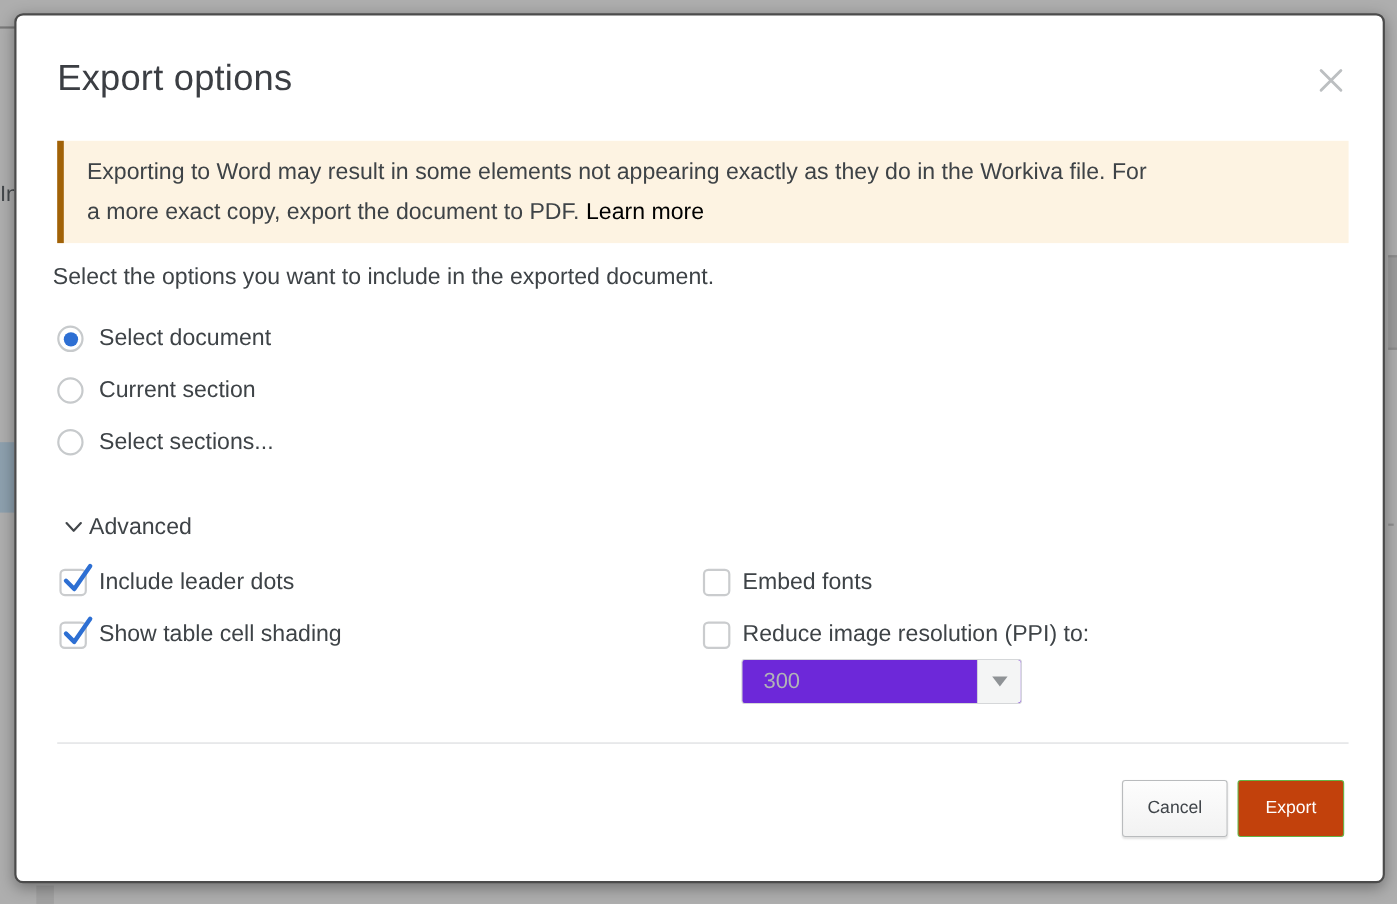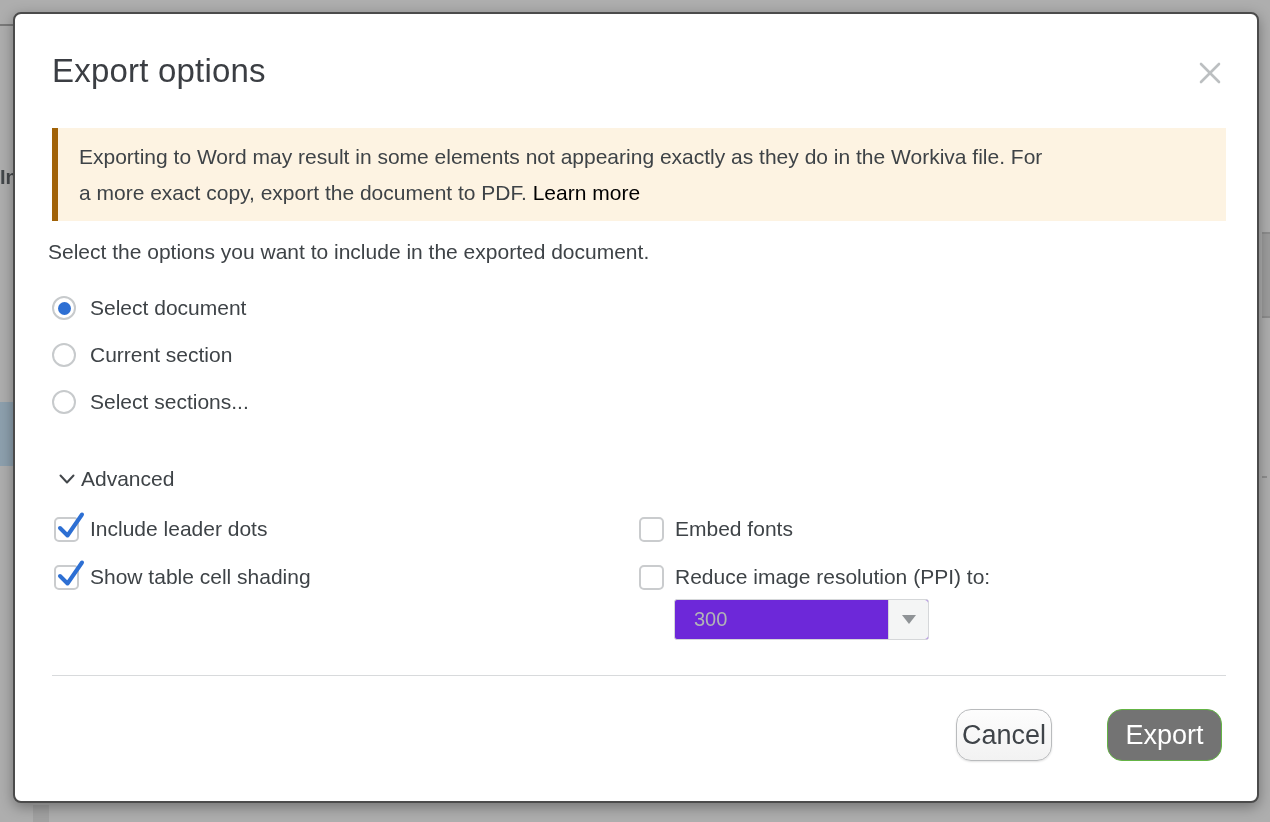--- a/index.html
+++ b/index.html
@@ -9,21 +9,21 @@
     background: #aeaeae;
     position: relative;
     color: #3e4348;
   }
 
   
   .backdrop { position: absolute; inset: 0; background: #aeaeae; }
   .bg-line { position: absolute; left: 0; top: 24px; width: 14px; height: 2px; background: #7a7a7a; }
   .bg-partial-text {
     position: absolute; left: 0; top: 166px; width: 13px; height: 26px;
-    overflow: hidden; font-size: 20px; color: #44484b; white-space: nowrap; font-weight: bold;
+    overflow: hidden; font-size: 20px; color: #44484b; white-space: nowrap;
   }
   .bg-selected-band { position: absolute; left: 0; top: 402px; width: 13px; height: 64px; background: #8da0ae; }
   .bg-right-band { position: absolute; left: 1262px; top: 232px; width: 8px; height: 86px; background: #9c9c9c; border-top: 2px solid #8d8d8d; border-bottom: 2px solid #8d8d8d; }
   .bg-right-dash { position: absolute; left: 1262px; top: 476px; width: 5px; height: 2px; background: #8f8f8f; }
   .bg-bottom-block { position: absolute; left: 33px; top: 805px; width: 16px; height: 17px; background: #a1a1a1; }
 
   
   .dialog {
     position: absolute; left: 13px; top: 12px; width: 1246px; height: 791px;
     background: #ffffff; border: 2px solid #4b4b4b; border-radius: 8px;
@@ -102,30 +102,30 @@
     width: 0; height: 0;
     border-left: 7px solid transparent; border-right: 7px solid transparent;
     border-top: 9px solid #8f9396;
   }
 
   .divider { position: absolute; left: 37px; top: 661px; width: 1174px; height: 0; border-top: 1px solid #d8dadc; }
 
   
   .footer { position: absolute; top: 695px; right: 35px; display: flex; gap: 9px; }
   .btn {
-    height: 52px; border-radius: 15px; font-family: "Liberation Sans", sans-serif;
-    font-size: 27px; cursor: pointer; display: flex; align-items: center; justify-content: center; margin-left: 46px;
+    height: 52px; border-radius: 3px; font-family: "Liberation Sans", sans-serif;
+    font-size: 16px; cursor: pointer; display: flex; align-items: center; justify-content: center;
   }
   .btn-cancel {
     width: 96px; background: linear-gradient(#fdfdfd, #f2f2f2);
     border: 1px solid #b9bbbd; color: #3f4449;
     box-shadow: 0 1px 2px rgba(0,0,0,0.12);
   }
   .btn-export {
-    width: 115px; background: #737373; border: 1px solid #64b445; color: #ffffff;
+    width: 97px; background: #c2410c; border: 1px solid #64b445; color: #ffffff;
   }
 </style>
 </head>
 <body>
 
 <div class="backdrop">
   <div class="bg-line"></div>
   <span class="bg-partial-text">In</span>
   <div class="bg-selected-band"></div>
   <div class="bg-right-band"></div>

